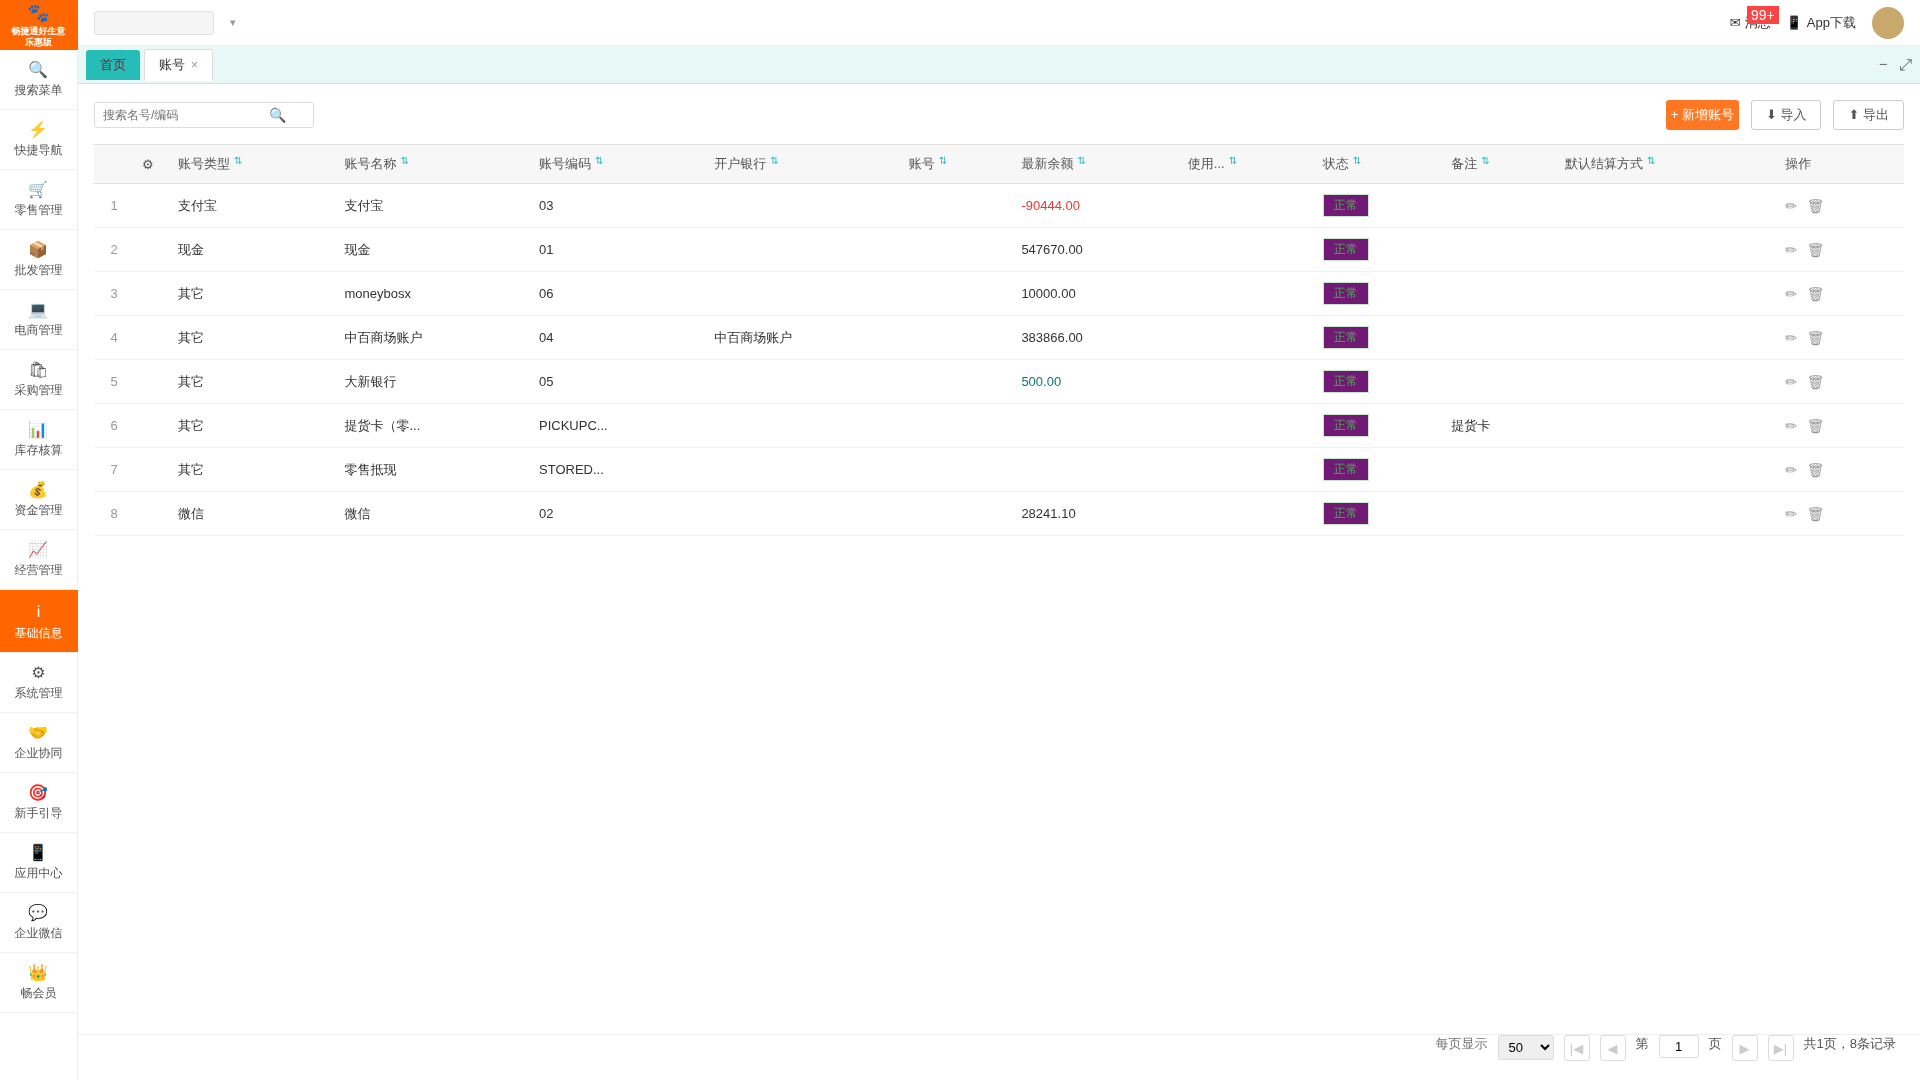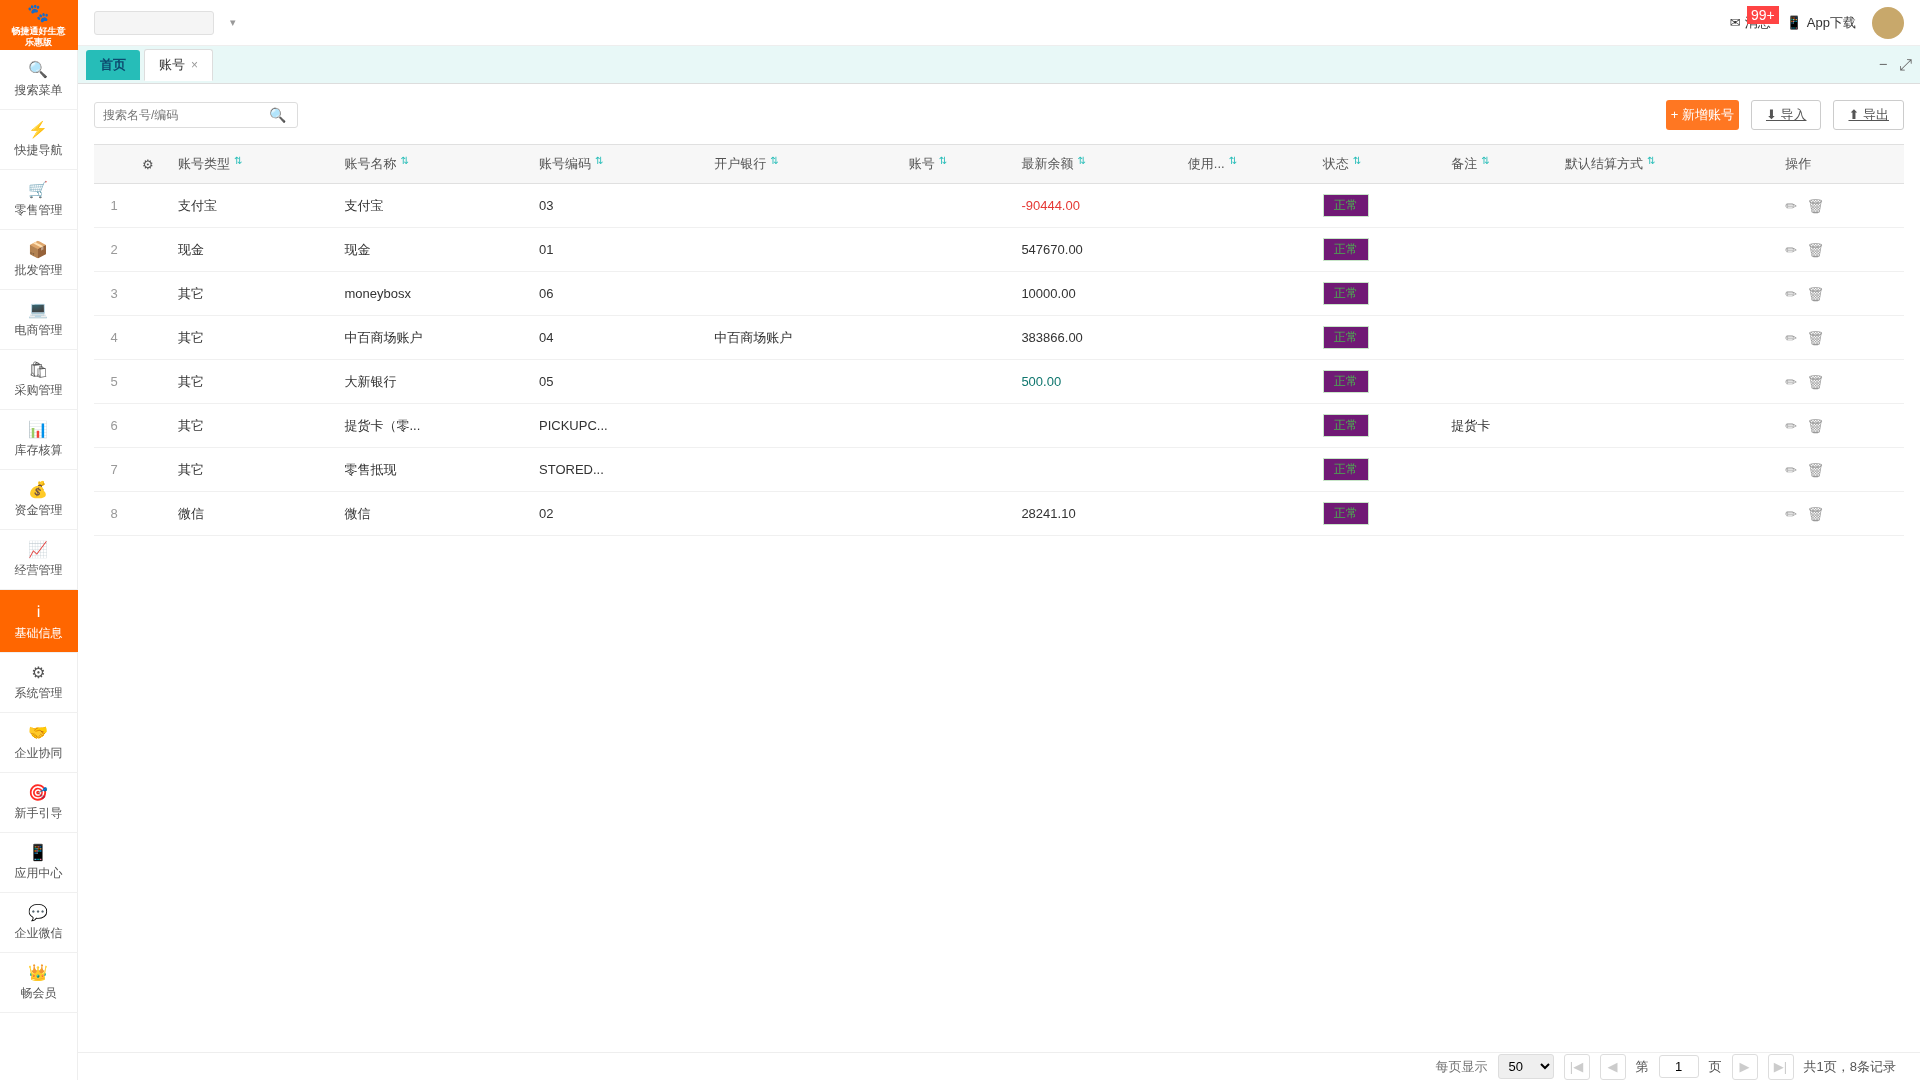--- a/index.html
+++ b/index.html
@@ -137,22 +137,21 @@
       padding: 6px 14px;
       border-radius: 3px 3px 0 0;
       cursor: pointer;
       font-size: 13px;
       display: flex;
       align-items: center;
       gap: 6px;
     }
     .tab.home {
       background: #26bdb8;
-      color: #0c4a6e;
-      font-weight: bold;
+      color: #7f1d1d;
     }
     .tab.active {
       background: #fff;
       color: #333;
       border: 1px solid #ddd;
       border-bottom: 1px solid #fff;
     }
     .tab-close {
       cursor: pointer;
       color: #999;
@@ -190,21 +189,21 @@
       align-items: center;
       justify-content: space-between;
       margin-bottom: 14px;
     }
     .search-box {
       display: flex;
       align-items: center;
       border: 1px solid #ddd;
       border-radius: 3px;
       padding: 4px 8px;
-      width: 204px;
+      width: 220px;
       background: #fff;
       gap: 6px;
     }
     .search-box input {
       border: none;
       outline: none;
       font-size: 12px;
       width: 160px;
       color: #999;
     }
@@ -230,21 +229,20 @@
       background: #fff;
       color: #555;
       border: 1px solid #ccc;
       border-radius: 3px;
       padding: 5px 14px;
       font-size: 13px;
       cursor: pointer;
       display: flex;
       align-items: center;
       gap: 4px;
-      text-decoration: underline;
     }
 
     
     .data-table {
       width: 100%;
       border-collapse: collapse;
       font-size: 13px;
     }
     .data-table th {
       background: #f7f7f7;
@@ -287,25 +285,25 @@
     }
 
     .gear-col { width: 36px; text-align: center; }
 
     
     .pagination {
       position: fixed;
       bottom: 0;
       right: 0;
       left: 78px;
-      height: 28px;
+      height: 46px;
       background: #fff;
       border-top: 1px solid #eee;
       display: flex;
-      align-items: center;
+      align-items: flex-start;
       justify-content: flex-end;
       padding: 0 24px;
       gap: 10px;
       font-size: 13px;
       color: #555;
     }
     .pagination-label { color: #777; }
     .page-size-select {
       border: 1px solid #ddd;
       border-radius: 3px;

